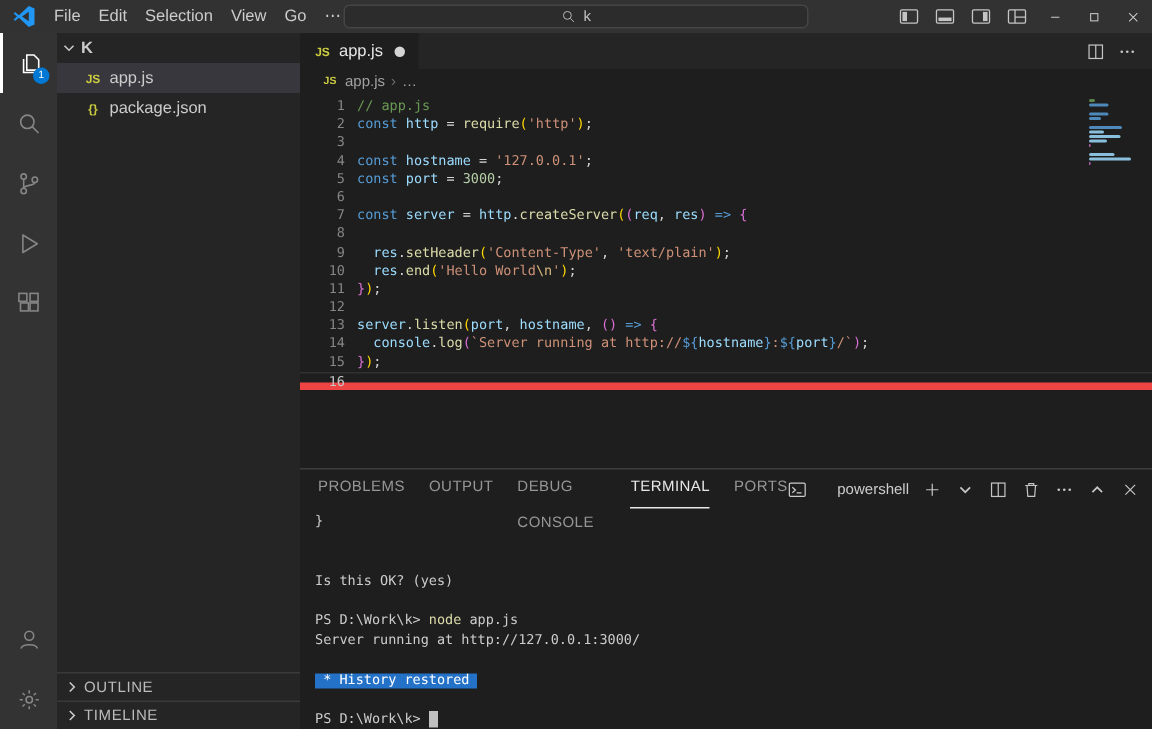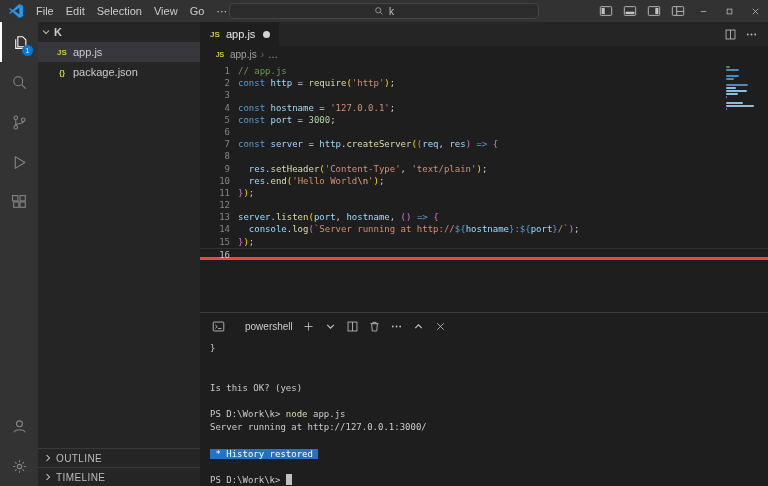--- a/index.html
+++ b/index.html
@@ -56,21 +56,21 @@
   .tab-actions { display:flex; align-items:center; gap:8px; padding-right:10px; color:#c5c5c5; }
   .tab-actions .ic12 { width:13px; height:13px; }
 
   
   .breadcrumb { height:16px; display:flex; align-items:center; gap:4px; padding-left:14px; font-size:10px; color:#a0a0a0; background:#1e1e1e; flex-shrink:0; }
   .bc-sep { color:#6e6e6e; }
 
   
   .code { flex:1; position:relative; padding-top:3px; font-family:"DejaVu Sans Mono", monospace; font-size:9px; overflow:hidden; background:#1e1e1e; }
   .code-line { display:flex; height:12.2px; line-height:12.2px; white-space:pre; }
-  .code-line.current { border-top:1px solid #313131; border-bottom:3px solid #ef4444; }
+  .code-line.current { border-top:1px solid #313131; border-bottom:5px solid #ef4444; }
   .ln { width:30px; flex-shrink:0; text-align:right; color:#858585; margin-right:8px; }
   .code-line.current .ln { color:#c6c6c6; }
   .lt { color:#d4d4d4; }
   .tk-comment{color:var(--comment);} .tk-kw{color:var(--kw);} .tk-variable{color:var(--variable);}
   .tk-fn{color:var(--fn);} .tk-str{color:var(--str);} .tk-num{color:var(--num);}
   .tk-punc{color:var(--punc);} .tk-b1{color:var(--b1);} .tk-b2{color:var(--b2);} .tk-esc{color:var(--esc);}
   .minimap { position:absolute; top:4px; right:10px; width:32px; }
   .mm-line { height:2px; margin-bottom:1px; border-radius:1px; opacity:.85; }
 
   
@@ -377,20 +377,27 @@
             <div class="mm-line" style="width: 0px; background: transparent;"></div>
             <div class="mm-line" style="width: 16.65px; background: var(--variable);"></div>
             <div class="mm-line" style="width: 28.35px; background: var(--variable);"></div>
             <div class="mm-line" style="width: 1.35px; background: var(--b2);"></div>
             <div class="mm-line" style="width: 0px; background: transparent;"></div>
           </div>
       </div>
 
       <div class="panel">
         <div class="panel-header">
+          <div class="panel-tabs">
+            <span class="panel-tab">PROBLEMS</span>
+            <span class="panel-tab">OUTPUT</span>
+            <span class="panel-tab">DEBUG CONSOLE</span>
+            <span class="panel-tab active">TERMINAL</span>
+            <span class="panel-tab">PORTS</span>
+          </div>
           <div class="panel-actions">
             <div class="shell">
               <svg class="ic ic12">
                   <use href="#i-term"></use>
                 </svg>
               <span>powershell</span>
             </div>
             <svg class="ic ic12">
                 <use href="#i-plus"></use>
               </svg>

